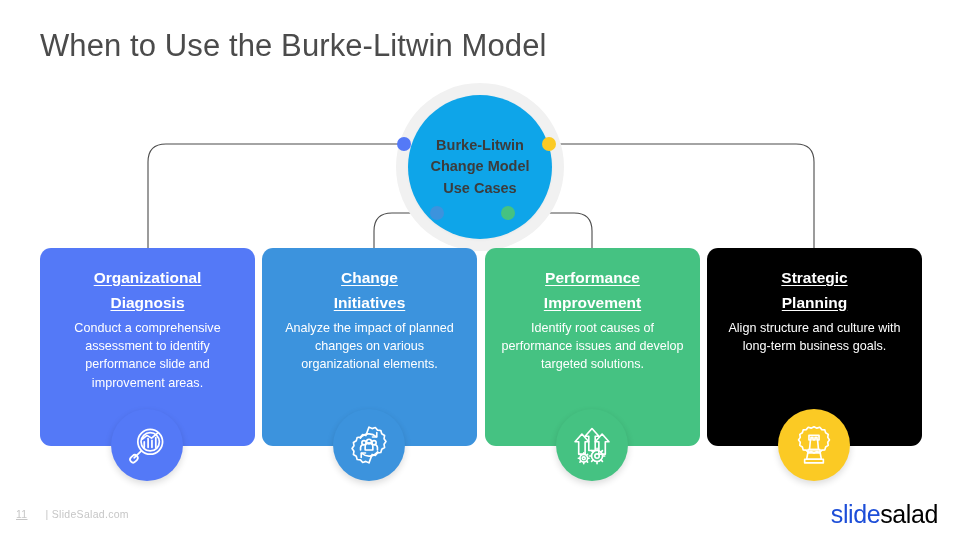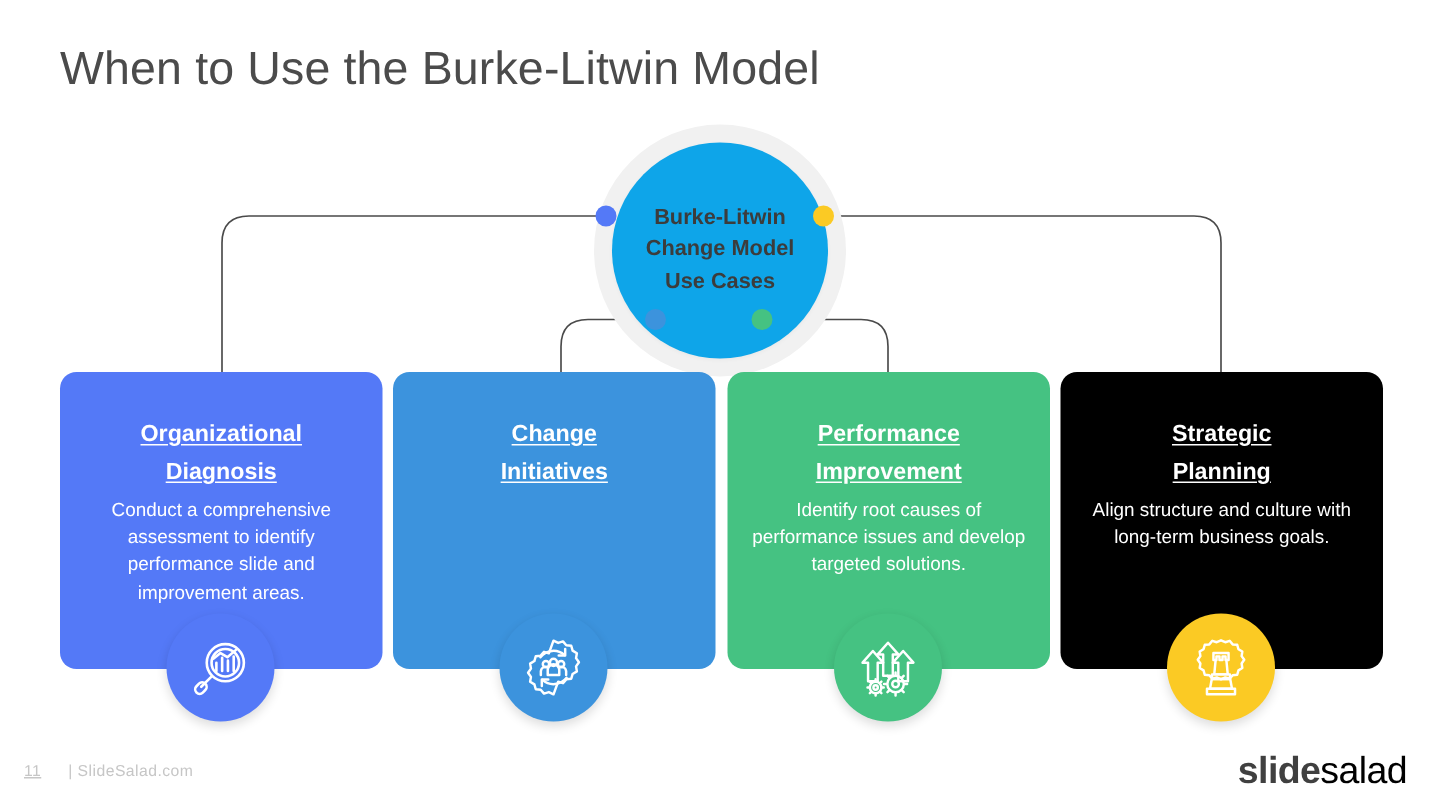--- a/index.html
+++ b/index.html
@@ -76,21 +76,20 @@
     color:#ffffff;
   }
   .card-title {
     font-size:15.5px;
     font-weight:bold;
     line-height:1.6;
     text-decoration:underline;
     text-underline-offset:2px;
     white-space:pre-line;
     margin-bottom:3px;
-    margin-top:12px;
   }
   .card-desc {
     font-size:12.6px;
     line-height:1.46;
     font-weight:400;
   }
 
   
   .icon-badge {
     position:absolute;
@@ -113,21 +112,21 @@
     letter-spacing:0.3px;
   }
   .footer-left .pg { margin-right:18px;text-decoration:underline; }
   .logo {
     position:absolute;
     right:22px; top:500px;
     font-size:25px;
     letter-spacing:-0.4px;
     color:#e2e2e2;
   }
-  .logo .b { font-weight:bold; color:#404040; }
+  .logo .b { font-weight:normal; color:#1d4ed8; }
   .logo .t { font-weight:400; color:#000000; }
 </style>
 </head>
 <body>
 
 <div class="slide-title">When to Use the Burke-Litwin Model</div>
 
 <svg class="connectors" viewBox="0 0 960 540">
 
   <path d="M404,144 L166,144 Q148,144 148,162 L148,248" fill="none" stroke="#4a4a4a" stroke-width="1.1"></path>
@@ -168,20 +167,21 @@
       <line x1="29.4" y1="26.5" x2="29.4" y2="19"></line>
       <line x1="33.6" y1="26.5" x2="33.6" y2="16"></line>
       <polyline points="19,17.5 24,13.5 29,16.5 35.5,11"></polyline>
     </svg>
   </span>
 </div>
 
 <div class="card" style="left:262px;background:#3C93DD;">
   <div class="card-title">Change
 Initiatives</div>
+  <div class="card-desc">Analyze the impact of planned changes on various organizational elements.</div>
 </div>
 <div class="icon-badge" style="left:333px;background:#3C93DD;">
   <span>
     <svg width="44" height="44" viewBox="0 0 48 48" fill="none" stroke="#ffffff" stroke-width="1.8" stroke-linecap="round" stroke-linejoin="round">
       <path d="M24 4.5l3.4 1.6 3.5-1.1 2.4 2.8 3.6.4 1 3.5 3.1 1.9-.6 3.6 2.1 3-2.1 3 .6 3.6-3.1 1.9-1 3.5-3.6.4-2.4 2.8-3.5-1.1L24 43.5l-3.4-1.6-3.5 1.1-2.4-2.8-3.6-.4-1-3.5-3.1-1.9.6-3.6-2.1-3 2.1-3-.6-3.6 3.1-1.9 1-3.5 3.6-.4 2.4-2.8 3.5 1.1z"></path>
       <path d="M14.5 16.5a12 12 0 0 1 17.5-1.5"></path>
       <polyline points="32.5,10.5 32.5,15.3 27.8,15.3"></polyline>
       <path d="M33.5 31.5a12 12 0 0 1-17.5 1.5"></path>
       <polyline points="15.5,37.5 15.5,32.7 20.2,32.7"></polyline>
       <circle cx="18.5" cy="21.5" r="2.3"></circle>

